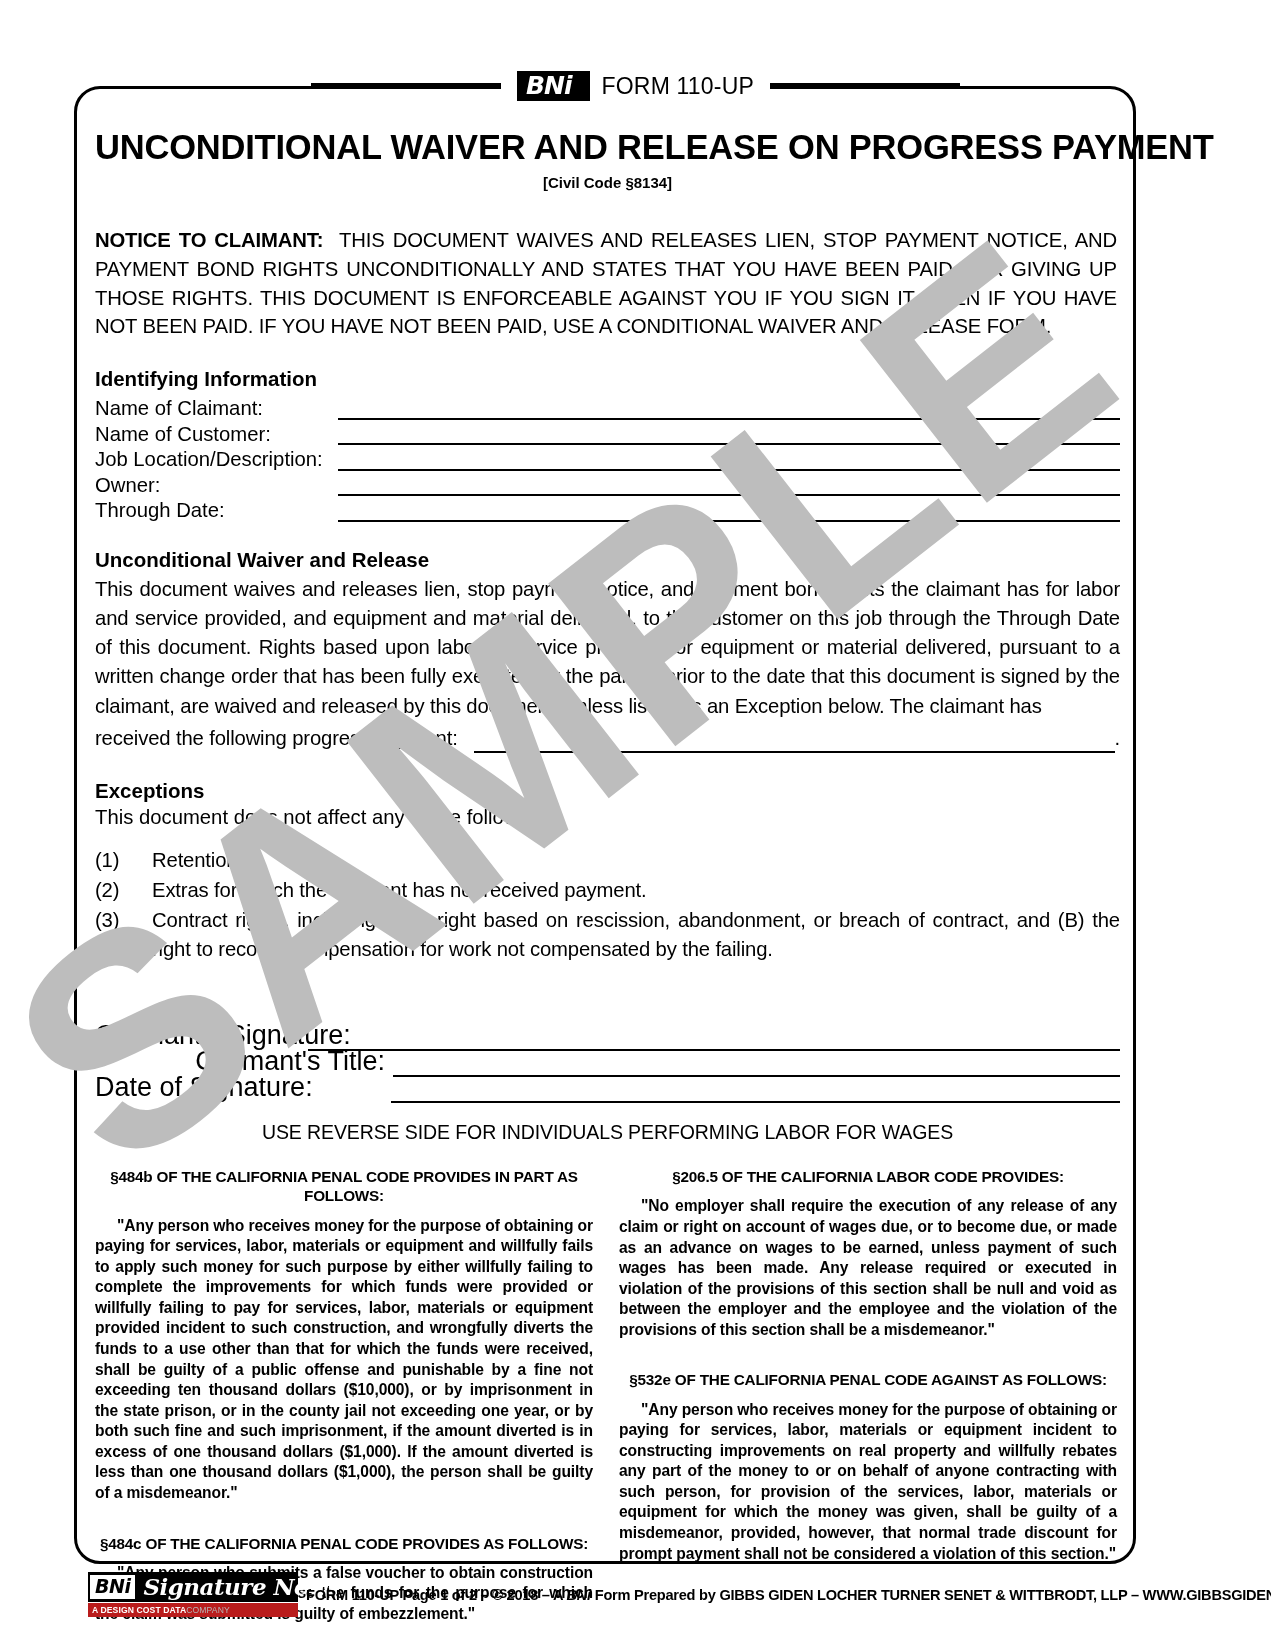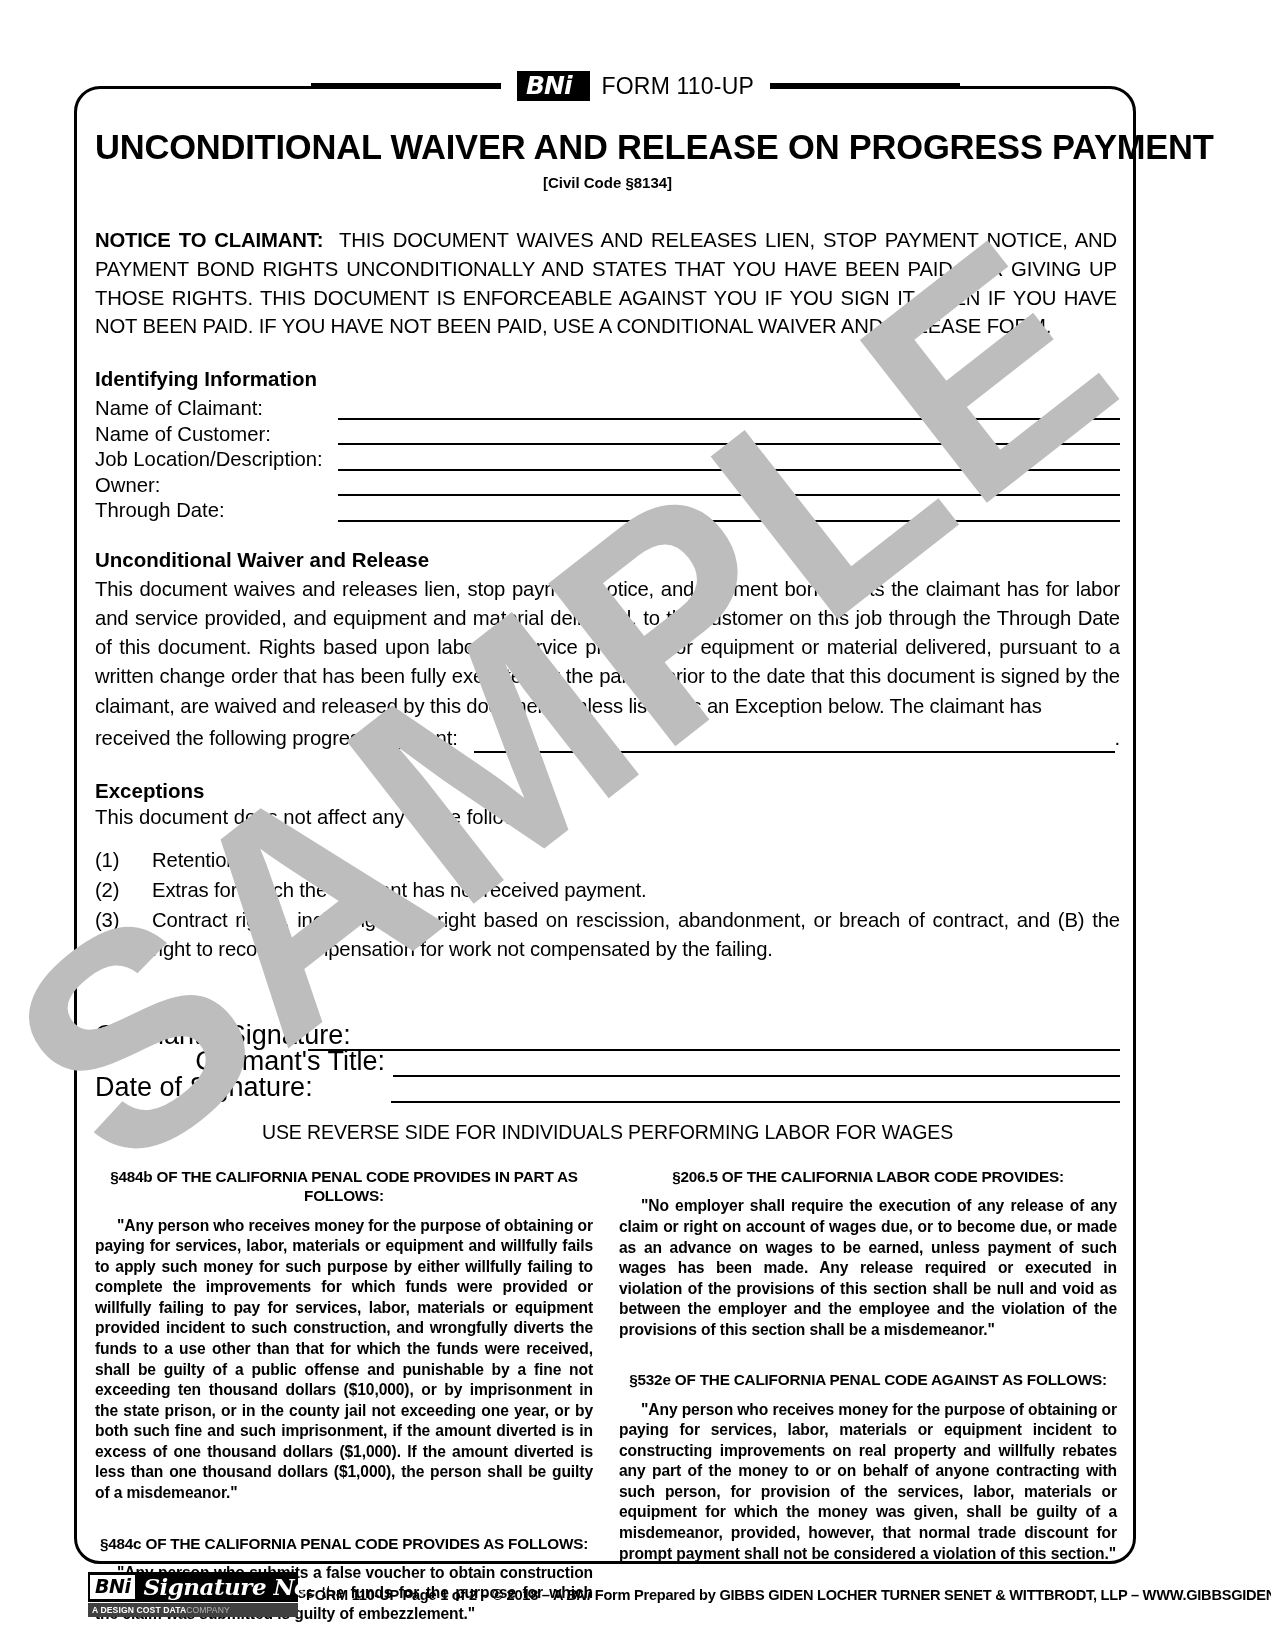--- a/index.html
+++ b/index.html
@@ -275,21 +275,21 @@
     color: #fff;
     font-family: "DejaVu Serif", serif;
     font-weight: bold;
     font-style: italic;
     font-size: 23px;
     padding: 1px 7px 2px 6px;
     letter-spacing: -0.5px;
     white-space: nowrap;
   }
   .bn-tag {
-    background: #404040;
+    background: #b91c1c;
     color: #fff;
     font-size: 8.6px;
     font-weight: bold;
     letter-spacing: 0.1px;
     padding: 2px 4px;
     margin-top: 1px;
     white-space: nowrap;
   }
   .bn-tag .light { color: #b5b5b5; font-weight: normal; }
   .footer-text {

